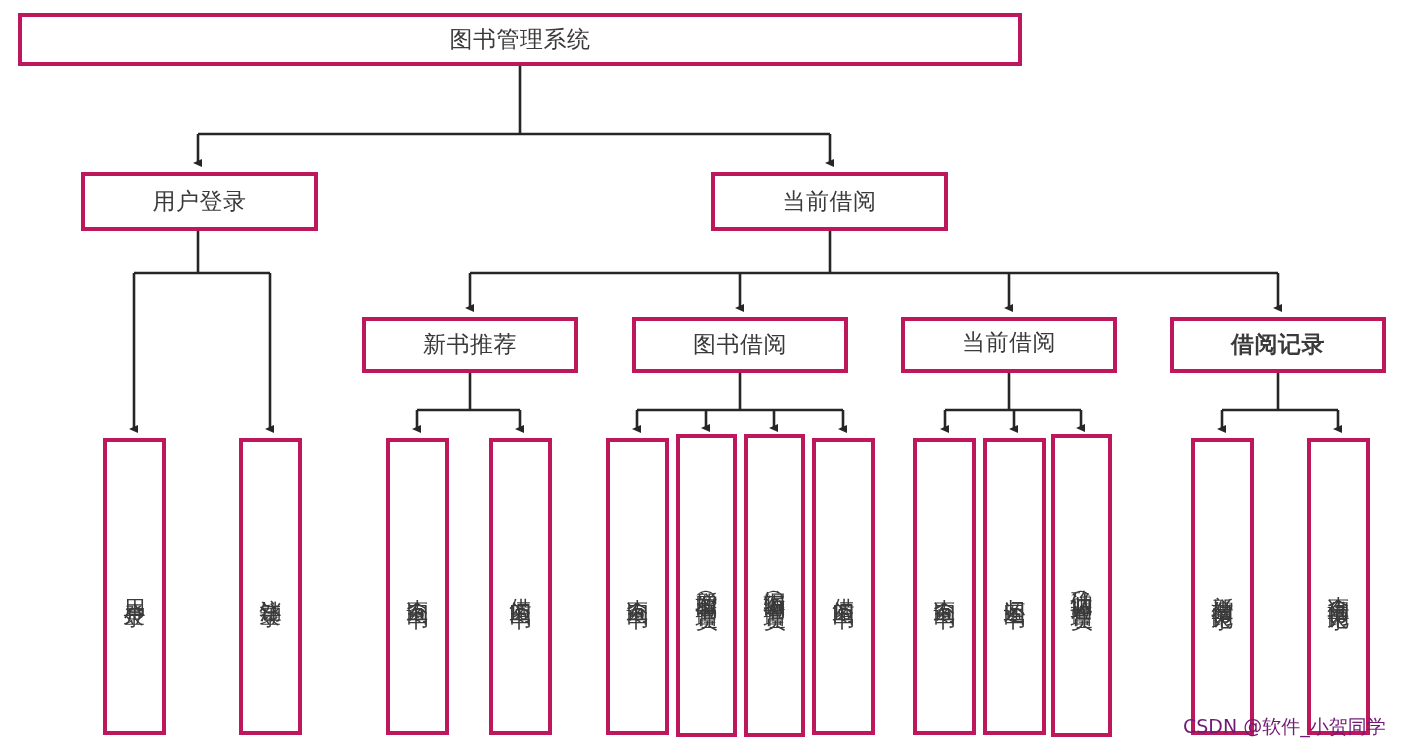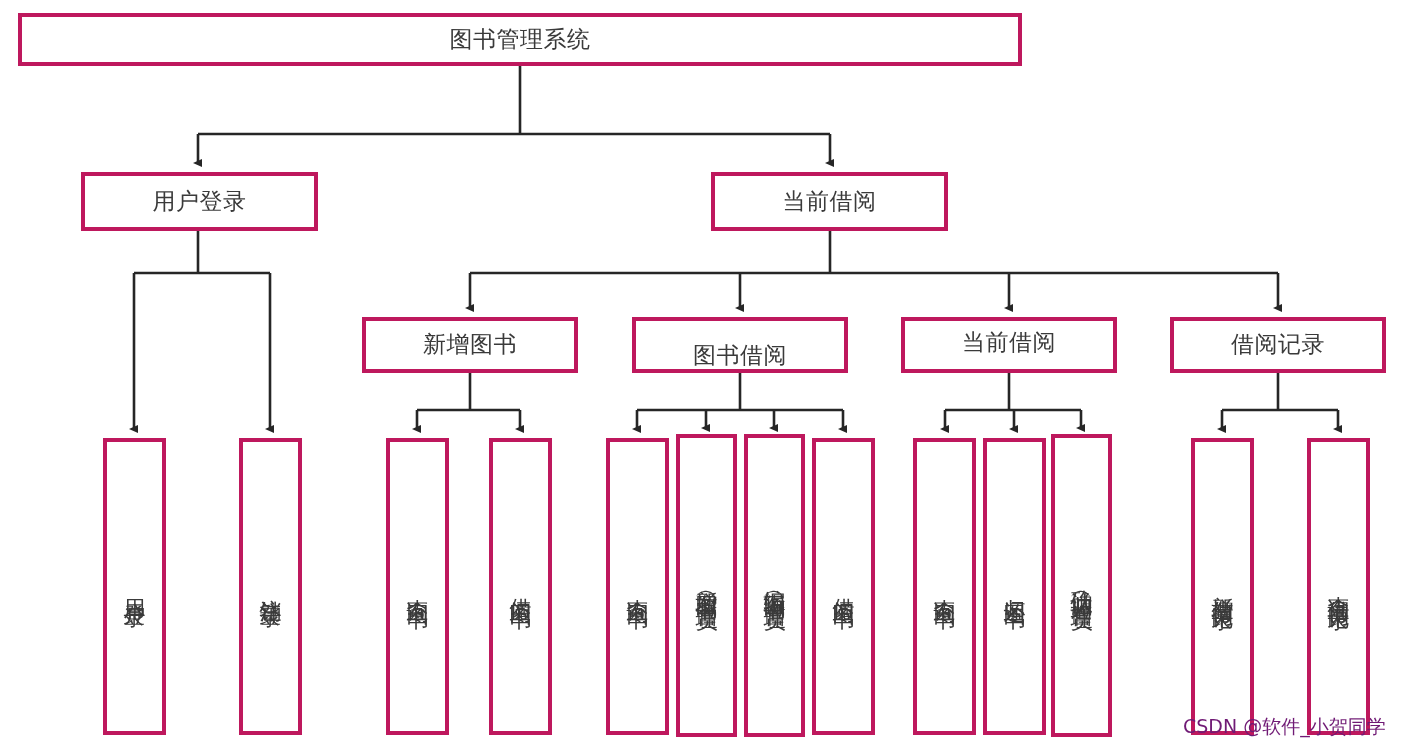--- a/index.html
+++ b/index.html
@@ -125,29 +125,29 @@
   </div>
 
   <div class="node h" style="left:81px; top:172px; width:237px; height:59px;">
     <span class="label">用户登录</span>
   </div>
   <div class="node h" style="left:711px; top:172px; width:237px; height:59px;">
     <span class="label">当前借阅</span>
   </div>
 
   <div class="node h" style="left:362px; top:317px; width:216px; height:56px;">
-    <span class="label">新增图书</span>
+    <span class="label">新书推荐</span>
   </div>
-  <div class="node h" style="left:632px; top:317px; width:216px; height:56px;align-items:flex-end;">
+  <div class="node h" style="left:632px; top:317px; width:216px; height:56px;">
     <span class="label">图书借阅</span>
   </div>
   <div class="node h" style="left:901px; top:317px; width:216px; height:56px;font-family:Liberation Mono, monospace;">
     <span class="label">当前借阅</span>
   </div>
-  <div class="node h" style="left:1170px; top:317px; width:216px; height:56px;">
+  <div class="node h" style="left:1170px; top:317px; width:216px; height:56px;font-weight:bold;">
     <span class="label">借阅记录</span>
   </div>
 
   <div class="node v" style="left:103px; top:438px; width:63px; height:297px;">
     <span class="label">用户登录</span>
   </div>
   <div class="node v" style="left:239px; top:438px; width:63px; height:297px;">
     <span class="label">注销登录</span>
   </div>
 

